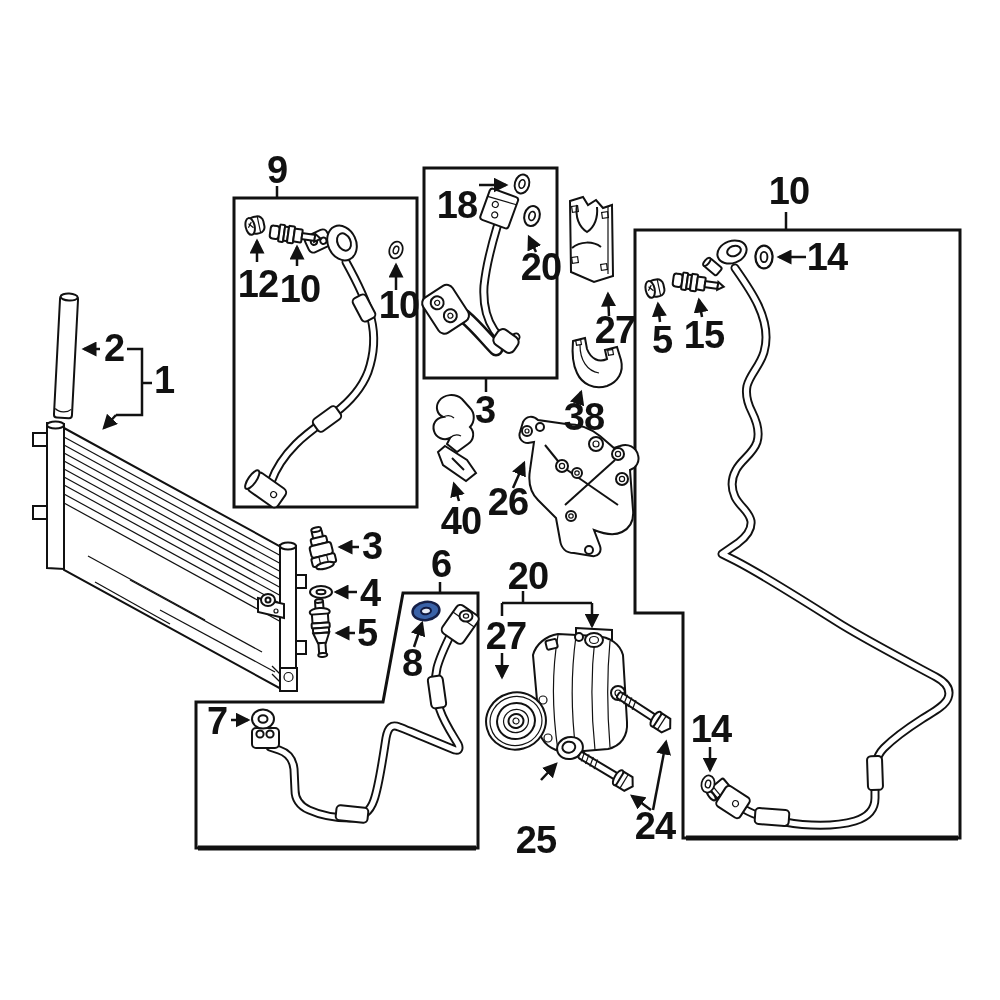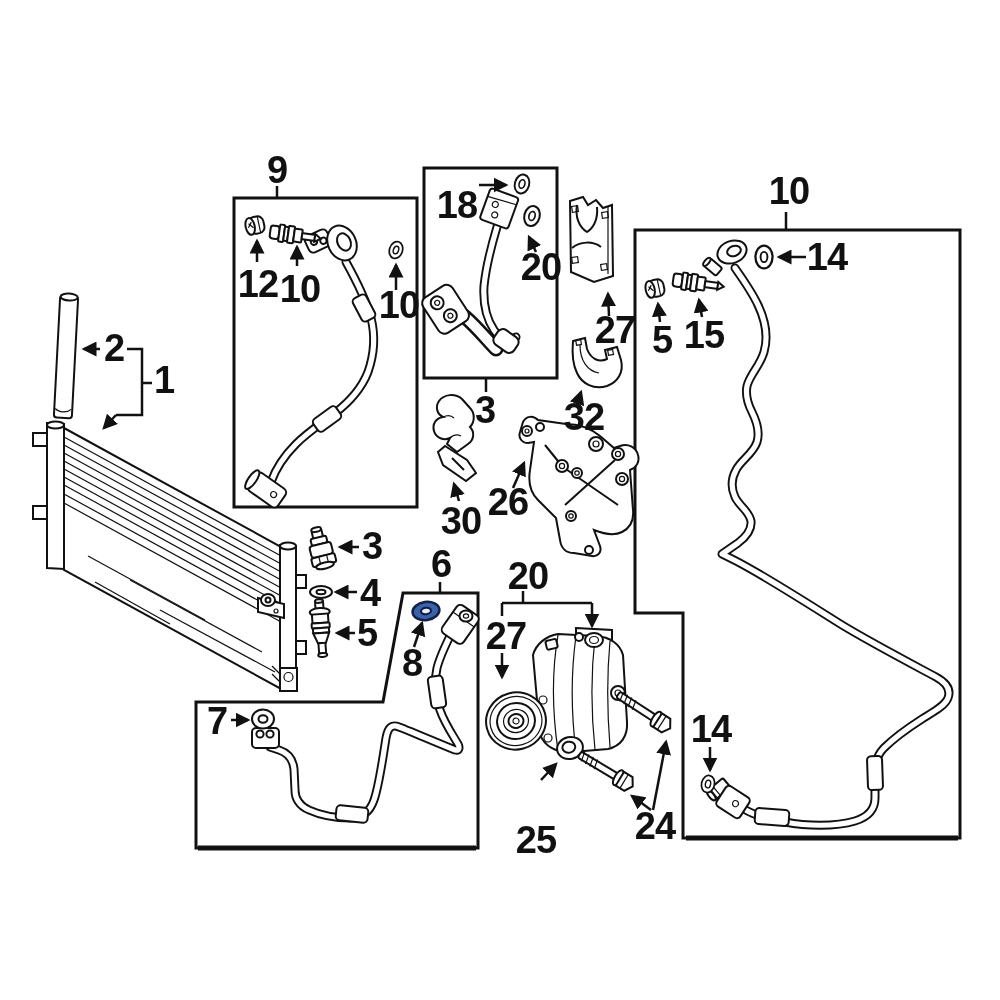--- a/index.html
+++ b/index.html
@@ -404,21 +404,21 @@
   <div class="lbl" style="left:300px;top:289px">10</div>
   <div class="lbl" style="left:258px;top:284px">12</div>
   <div class="lbl" style="left:789px;top:191px">10</div>
   <div class="lbl" style="left:827px;top:257px">14</div>
   <div class="lbl" style="left:711px;top:729px">14</div>
   <div class="lbl" style="left:704px;top:335px">15</div>
   <div class="lbl" style="left:662px;top:340px">5</div>
   <div class="lbl" style="left:485px;top:410px">3</div>
   <div class="lbl" style="left:457px;top:205px">18</div>
   <div class="lbl" style="left:541px;top:267px">20</div>
-  <div class="lbl" style="left:461px;top:521px">30</div>
-  <div class="lbl" style="left:584px;top:417px">32</div>
+  <div class="lbl" style="left:461px;top:521px">40</div>
+  <div class="lbl" style="left:584px;top:417px">38</div>
   <div class="lbl" style="left:615px;top:330px">27</div>
   <div class="lbl" style="left:528px;top:576px">20</div>
   <div class="lbl" style="left:655px;top:826px">24</div>
   <div class="lbl" style="left:536px;top:840px">25</div>
   <div class="lbl" style="left:508px;top:502px">26</div>
   <div class="lbl" style="left:506px;top:636px">27</div>
 </div>
 
 </body></html>

